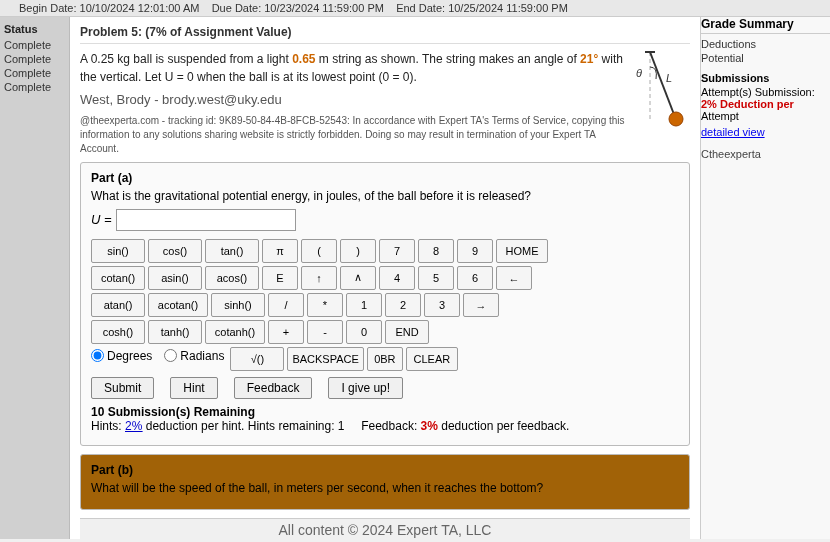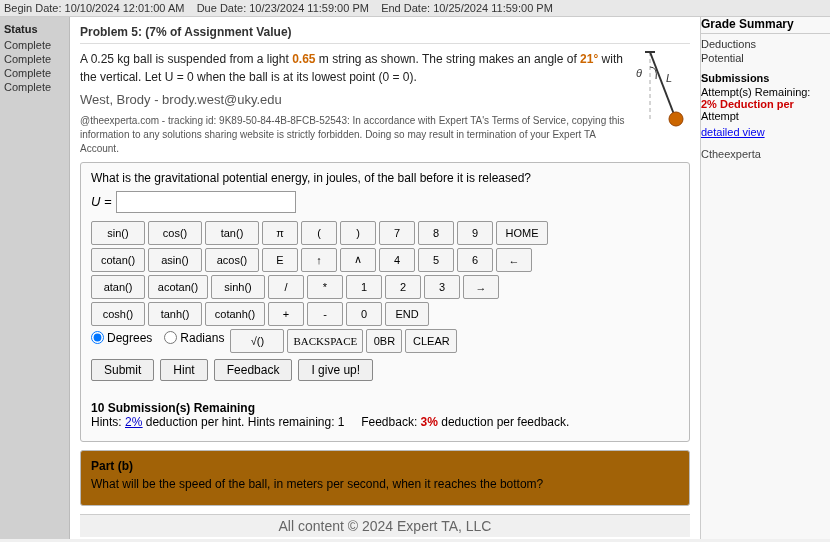--- a/index.html
+++ b/index.html
@@ -7,21 +7,21 @@
       font-family: Arial, sans-serif;
       font-size: 13px;
       background: #f0f0f0;
       width: 830px;
       min-height: 542px;
       overflow: hidden;
     }
     .top-bar {
       background: #e8e8e8;
       border-bottom: 1px solid #ccc;
-      padding: 2px 4px;
+      padding: 2px 19px;
       font-size: 11px;
       color: #333;
       display: flex;
       justify-content: space-between;
     }
     .main-layout {
       display: flex;
       height: calc(542px - 20px);
     }
     .left-sidebar {
@@ -126,41 +126,41 @@
       margin-right: 3px;
       border-radius: 2px;
       display: flex;
       align-items: center;
       justify-content: center;
       padding: 6px 4px;
     }
     .key-btn.wide { min-width: 60px; }
     .key-btn.narrow { min-width: 36px; }
     .key-btn.home-btn { min-width: 52px; }
-    .key-btn.backspace-btn { min-width: 76px; font-family: Liberation Serif, serif; }
+    .key-btn.backspace-btn { min-width: 76px; }
     .key-btn.clear-btn { min-width: 52px; }
     .key-btn.end-btn { min-width: 44px; }
     .radio-row {
       display: flex;
       align-items: flex-end;
       gap: 12px;
       margin-bottom: 6px;
       font-size: 12px;
     }
     .radio-row label {
       display: flex;
       align-items: center;
       gap: 3px;
       cursor: pointer;
     }
     .action-row {
       display: flex;
       align-items: flex-start;
-      gap: 6px;
-      margin-bottom: 20px;
+      gap: 16px;
+      margin-bottom: 6px;
     }
     .action-btn {
       padding: 3px 12px;
       border: 1px solid #888;
       background: #f0f0f0;
       font-size: 12px;
       cursor: pointer;
       border-radius: 2px;
     }
     .submissions-remaining {
@@ -283,20 +283,21 @@
 
     <div class="problem-text" style="max-width: 560px;">
       <span>A 0.25 kg ball is suspended from a light </span><span class="highlight">0.65</span><span> m string as shown. The string makes an angle of </span><span class="highlight">21°</span><span> with the vertical. Let U = 0 when the ball is at its lowest point (0 = 0).</span>
     </div>
     <div class="problem-text" style="font-size:13px; color:#555;">
       <span>West, Brody - brody.west@uky.edu</span>
     </div>
     <div class="tracking-text" style="max-width:550px;">@theexperta.com - tracking id: 9K89-50-84-4B-8FCB-52543: In accordance with Expert TA's Terms of Service, copying this information to any solutions sharing website is strictly forbidden. Doing so may result in termination of your Expert TA Account.</div>
 
     <div class="part-box">
+      <div class="part-title">Part (a)</div>
       <div class="part-question">What is the gravitational potential energy, in joules, of the ball before it is released?</div>
 
       <div class="input-row">
         <span class="input-label">U =</span>
         <input class="answer-input" type="text" value="" style="">
       </div>
 
       <div class="keypad-container">
 
         <div class="keypad-row">
@@ -396,21 +397,21 @@
     <div class="grade-row">
       <span class="grade-label">Deductions</span>
     </div>
     <div class="grade-row">
       <span class="grade-label">Potential</span>
     </div>
 
     <div class="submissions-section">
       <div class="submissions-title">Submissions</div>
       <div>
-        <span>Attempt(s) Remaining:</span>
+        <span>Attempt(s) Submission:</span>
       </div>
       <div class="deduction-line">
         <span>2% Deduction per</span>
       </div>
       <div>Attempt</div>
       <div style="margin-top:4px;">
         <a href="#">
           <span>detailed view</span>
         </a>
       </div>

